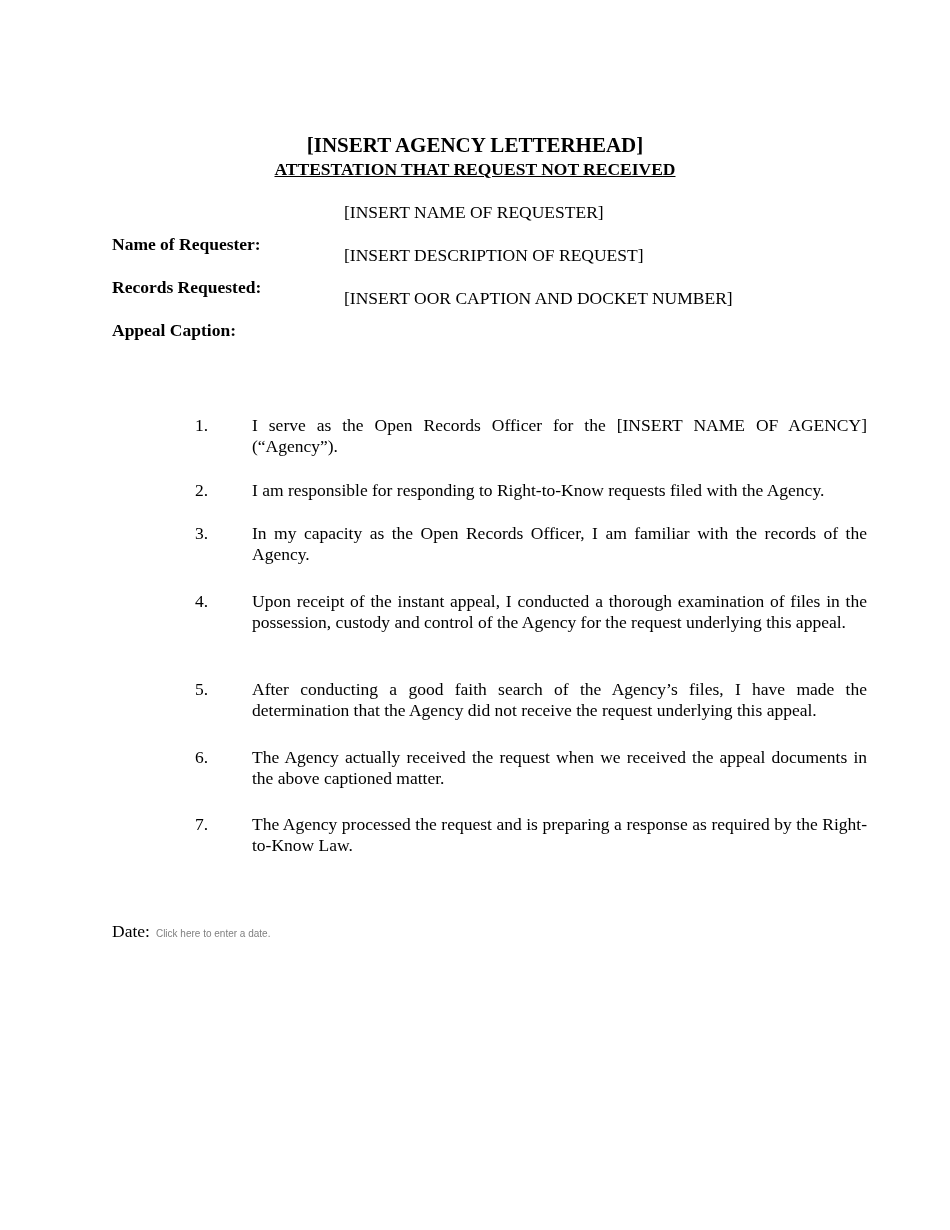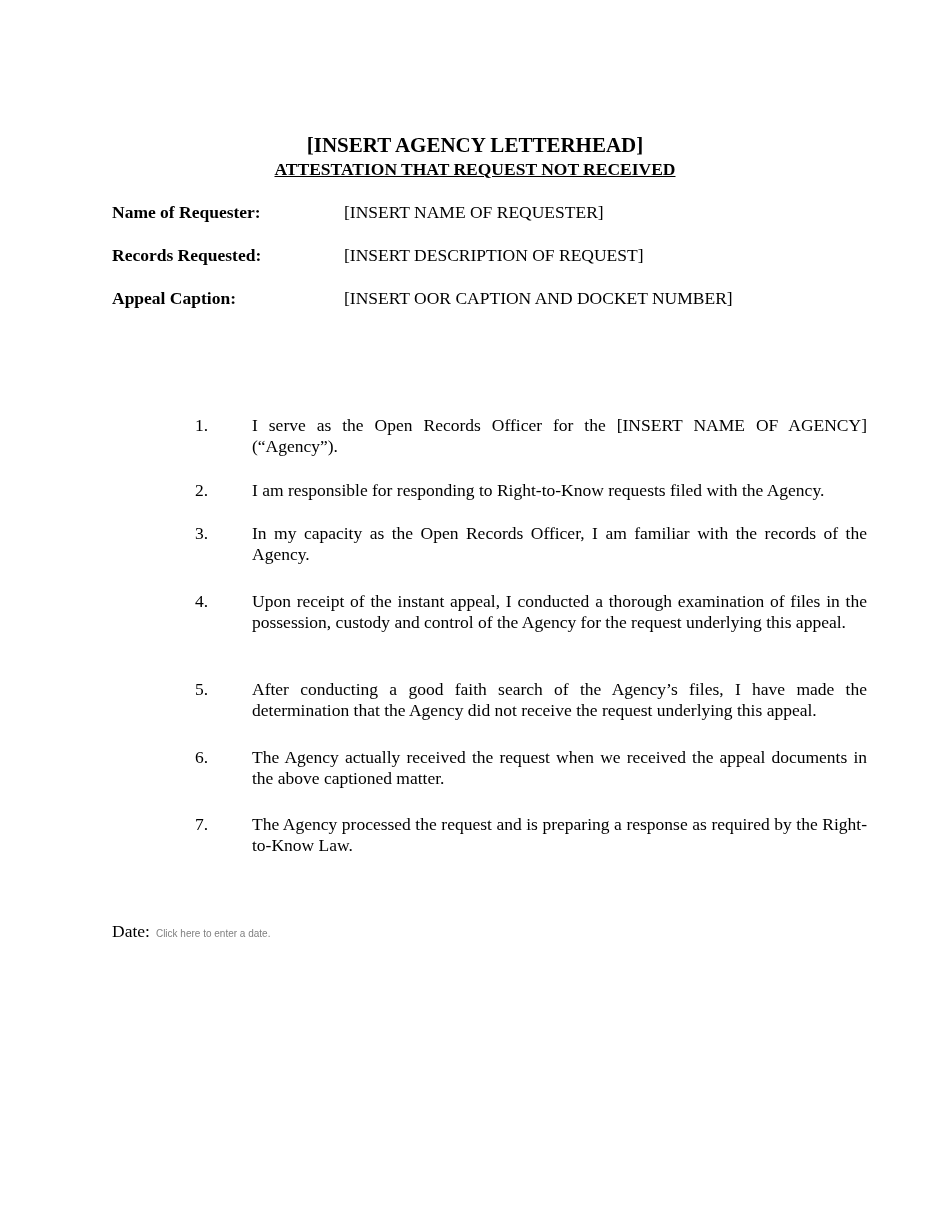--- a/index.html
+++ b/index.html
@@ -4,21 +4,21 @@
 <style>
   html, body { margin:0; padding:0; background:#ffffff; }
   body { width:950px; height:1230px; position:relative; overflow:hidden;
          font-family:"Liberation Serif", serif; color:#000; }
   .page { position:absolute; left:0; top:0; width:950px; height:1230px; }
   .letterhead { position:absolute; left:0; width:950px; top:112px; text-align:center;
                 font-size:21px; font-weight:bold; line-height:26px;margin-top:20px; }
   .title { position:absolute; left:0; width:950px; top:158px; text-align:center;
            font-size:17.5px; font-weight:bold; text-decoration:underline; line-height:22px; }
   .field { position:absolute; left:112px; font-size:17.5px; line-height:22px; }
-  .field .lbl { position:absolute; left:0; font-weight:bold; white-space:nowrap; }
+  .field .lbl { position:absolute; left:0; font-weight:bold; white-space:nowrap;margin-top:32px; }
   .field .val { position:absolute; left:232px; white-space:nowrap;text-align:center; }
   .intro { position:absolute; left:112px; top:328px; width:726px; font-size:17.5px;
            line-height:21.5px; text-align:justify; }
   .list { position:absolute; left:195px; width:643px; font-size:17.5px; line-height:21px; }
   .item { position:absolute; left:0; width:643px; }
   .item .num { position:absolute; left:0; width:22px; }
   .item .txt { position:absolute; left:28px; width:615px; text-align:justify;margin-left:29px; }
   .date { position:absolute; left:112px; top:920px; font-size:17.5px; line-height:22px; white-space:nowrap; }
   .date .ph { font-family:"Liberation Sans", sans-serif; font-size:10px; color:#808080; margin-left:6px; cursor:text; }
   .sig { position:absolute; left:447px; top:920px; font-size:17.5px; line-height:21.5px; white-space:nowrap; }

